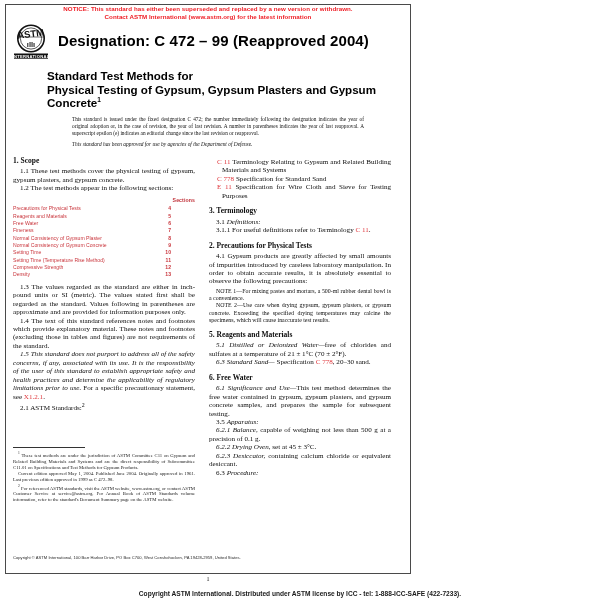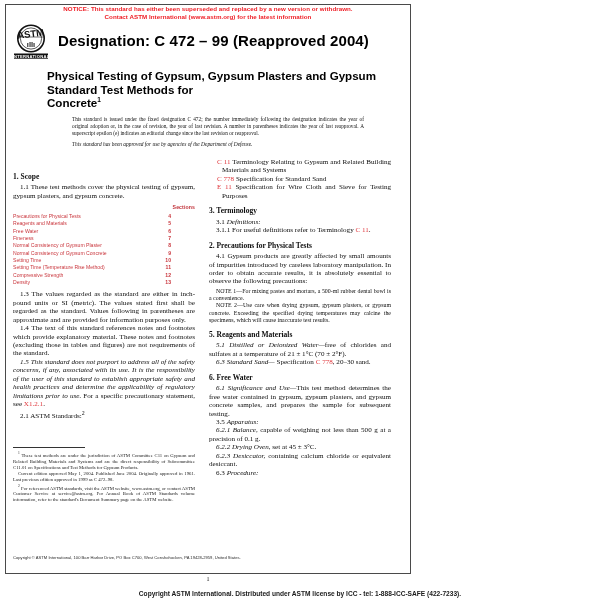--- a/index.html
+++ b/index.html
@@ -114,21 +114,21 @@
   }
   .col-left { left: 13px; }
   .col-right { left: 209px; }
 
   .h-num {
     font-family: "Liberation Serif", serif;
     font-weight: bold;
     font-size: 7.5px;
     margin: 7px 0 2px 0;
   }
-  .h-num:first-child { margin-top: 16px; }
+  .h-num:first-child { margin-top: 0; }
   .p {
     margin: 0;
     text-indent: 7px;
   }
   .it { font-style: italic; margin-top: 29px; }
   .redlink { color: #e0393e; margin-top: 6px; }
 
   
   .sections-head {
     text-align: right;
@@ -247,32 +247,33 @@
         <text x="19" y="23" font-family="Liberation Sans, sans-serif" font-size="7.5" font-weight="bold" fill="#111" text-anchor="middle">ıllı</text>
         <rect x="2" y="29.5" width="34" height="5.2" fill="#111"></rect>
         <text x="19" y="33.6" font-family="Liberation Sans, sans-serif" font-size="4.1" font-weight="bold" fill="#fff" text-anchor="middle" letter-spacing="0.3">INTERNATIONAL</text>
       </g>
     </svg>
   </div>
 
   <div class="designation">Designation: C 472 – 99 (Reapproved 2004)</div>
 
   <div class="title">
+    <div>Standard Test Methods for</div>
     <div>Physical Testing of Gypsum, Gypsum Plasters and Gypsum</div>
-    <div>Standard Test Methods for</div>
     <div><span>Concrete</span><sup>1</sup></div>
   </div>
 
   <div class="issue-note">This standard is issued under the fixed designation C 472; the number immediately following the designation indicates the year of original adoption or, in the case of revision, the year of last revision. A number in parentheses indicates the year of last reapproval. A superscript epsilon (e) indicates an editorial change since the last revision or reapproval.</div>
   <div class="dod-note">This standard has been approved for use by agencies of the Department of Defense.</div>
 
   <div class="col col-left">
 
     <div class="h-num">1. Scope</div>
     <p class="p">1.1 These test methods cover the physical testing of gypsum, gypsum plasters, and gypsum concrete.</p>
+    <p class="p">1.2 The test methods appear in the following sections:</p>
 
     <div class="sections-head">Sections</div>
     <ul class="sec-list" id="sections-list">
         <li>
           <span class="sec-name">Precautions for Physical Tests</span>
           <span class="sec-no">4</span>
         </li>
         <li>
           <span class="sec-name">Reagents and Materials</span>
           <span class="sec-no">5</span>

